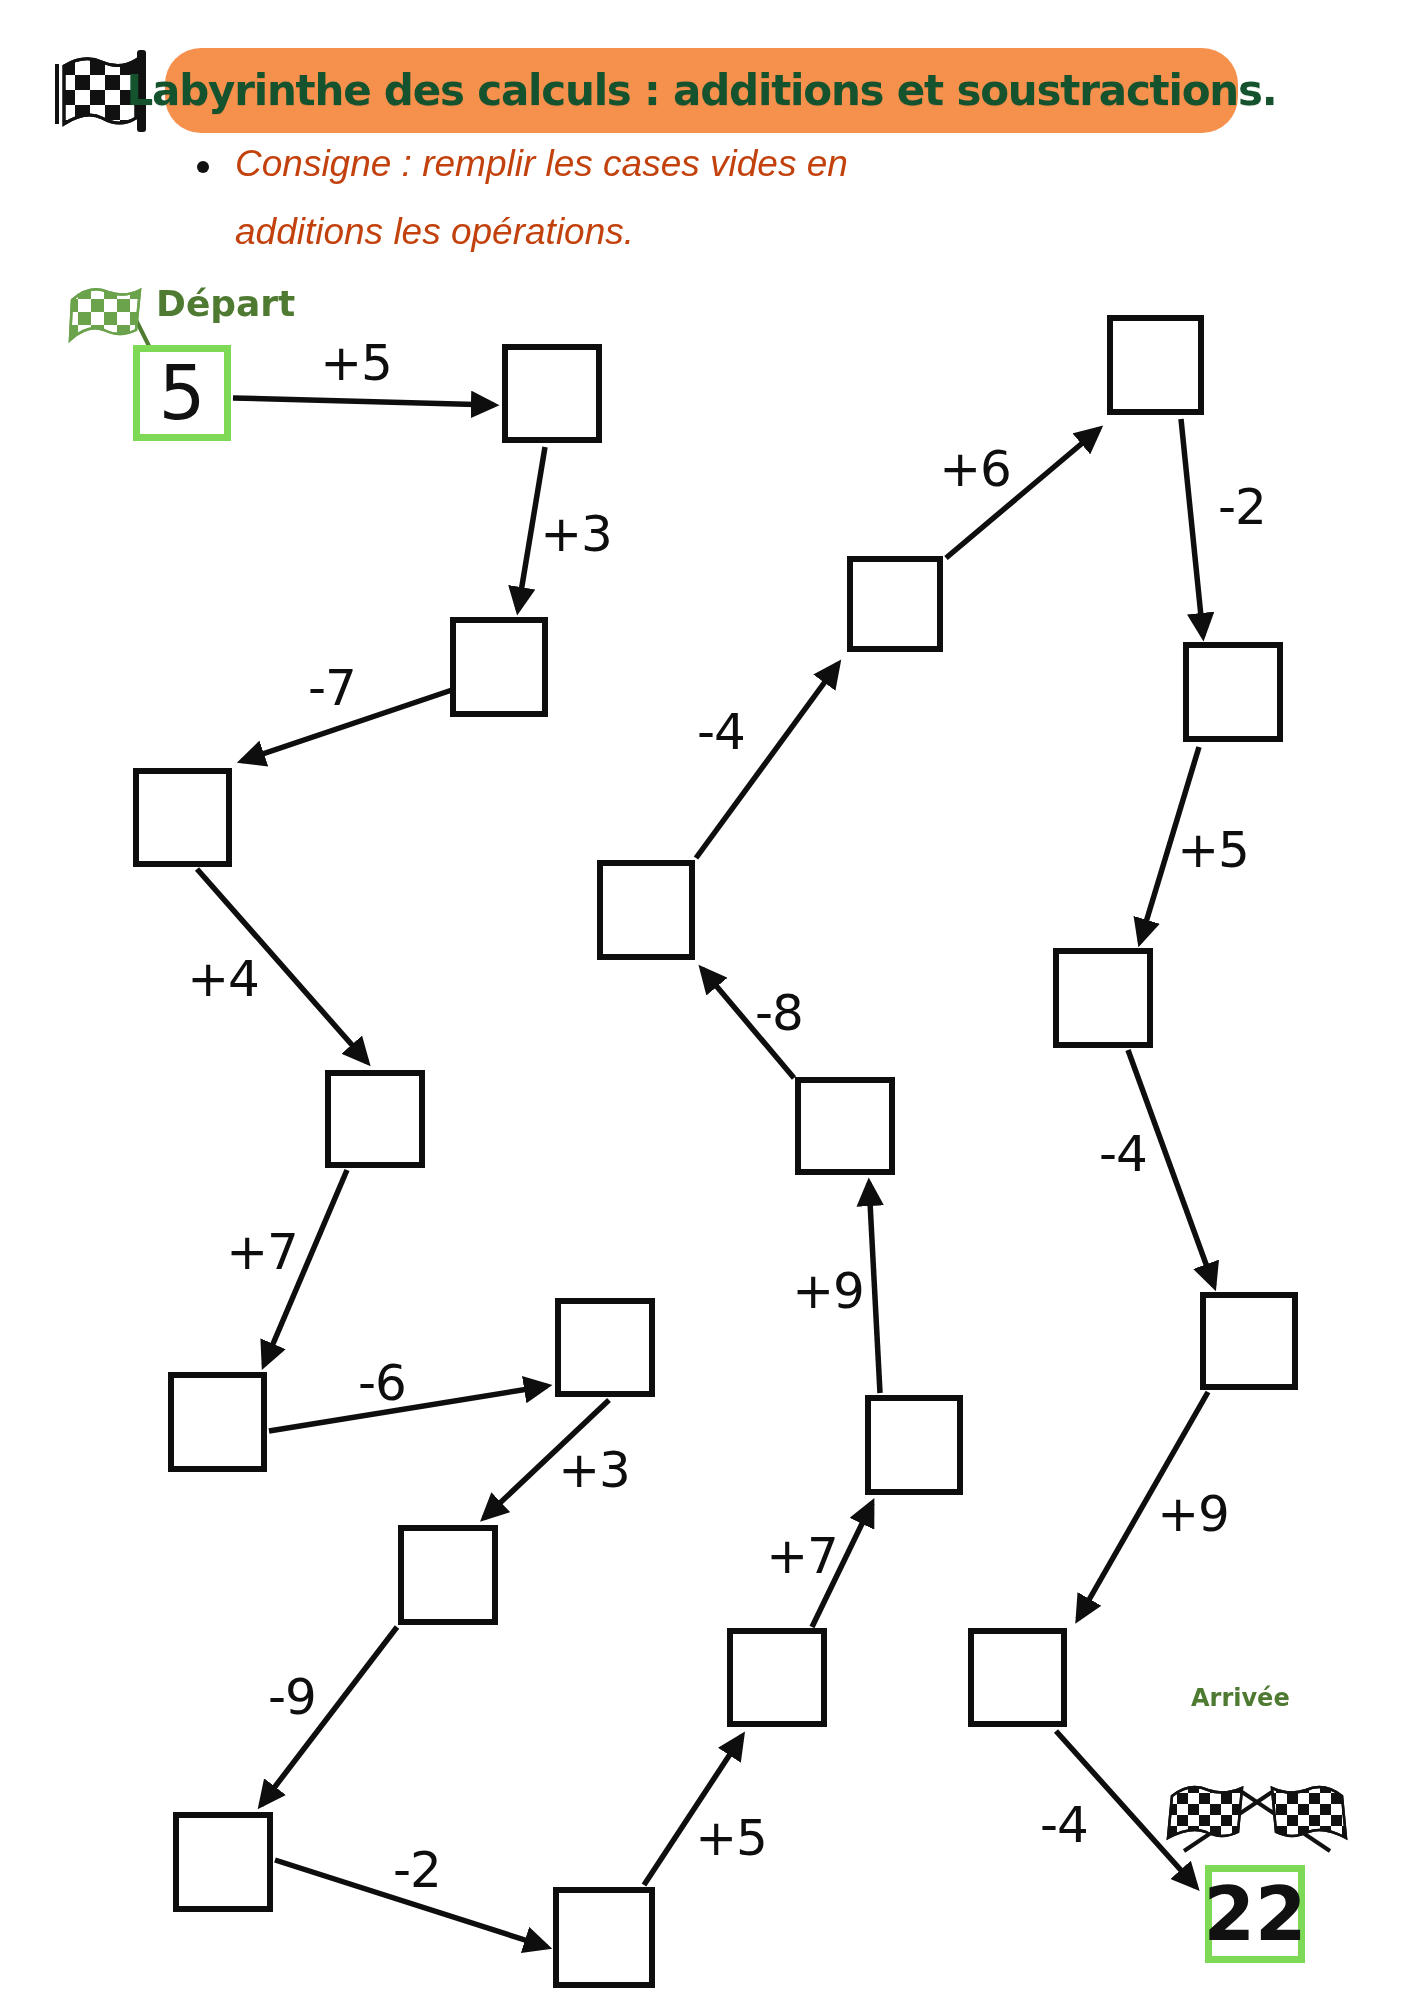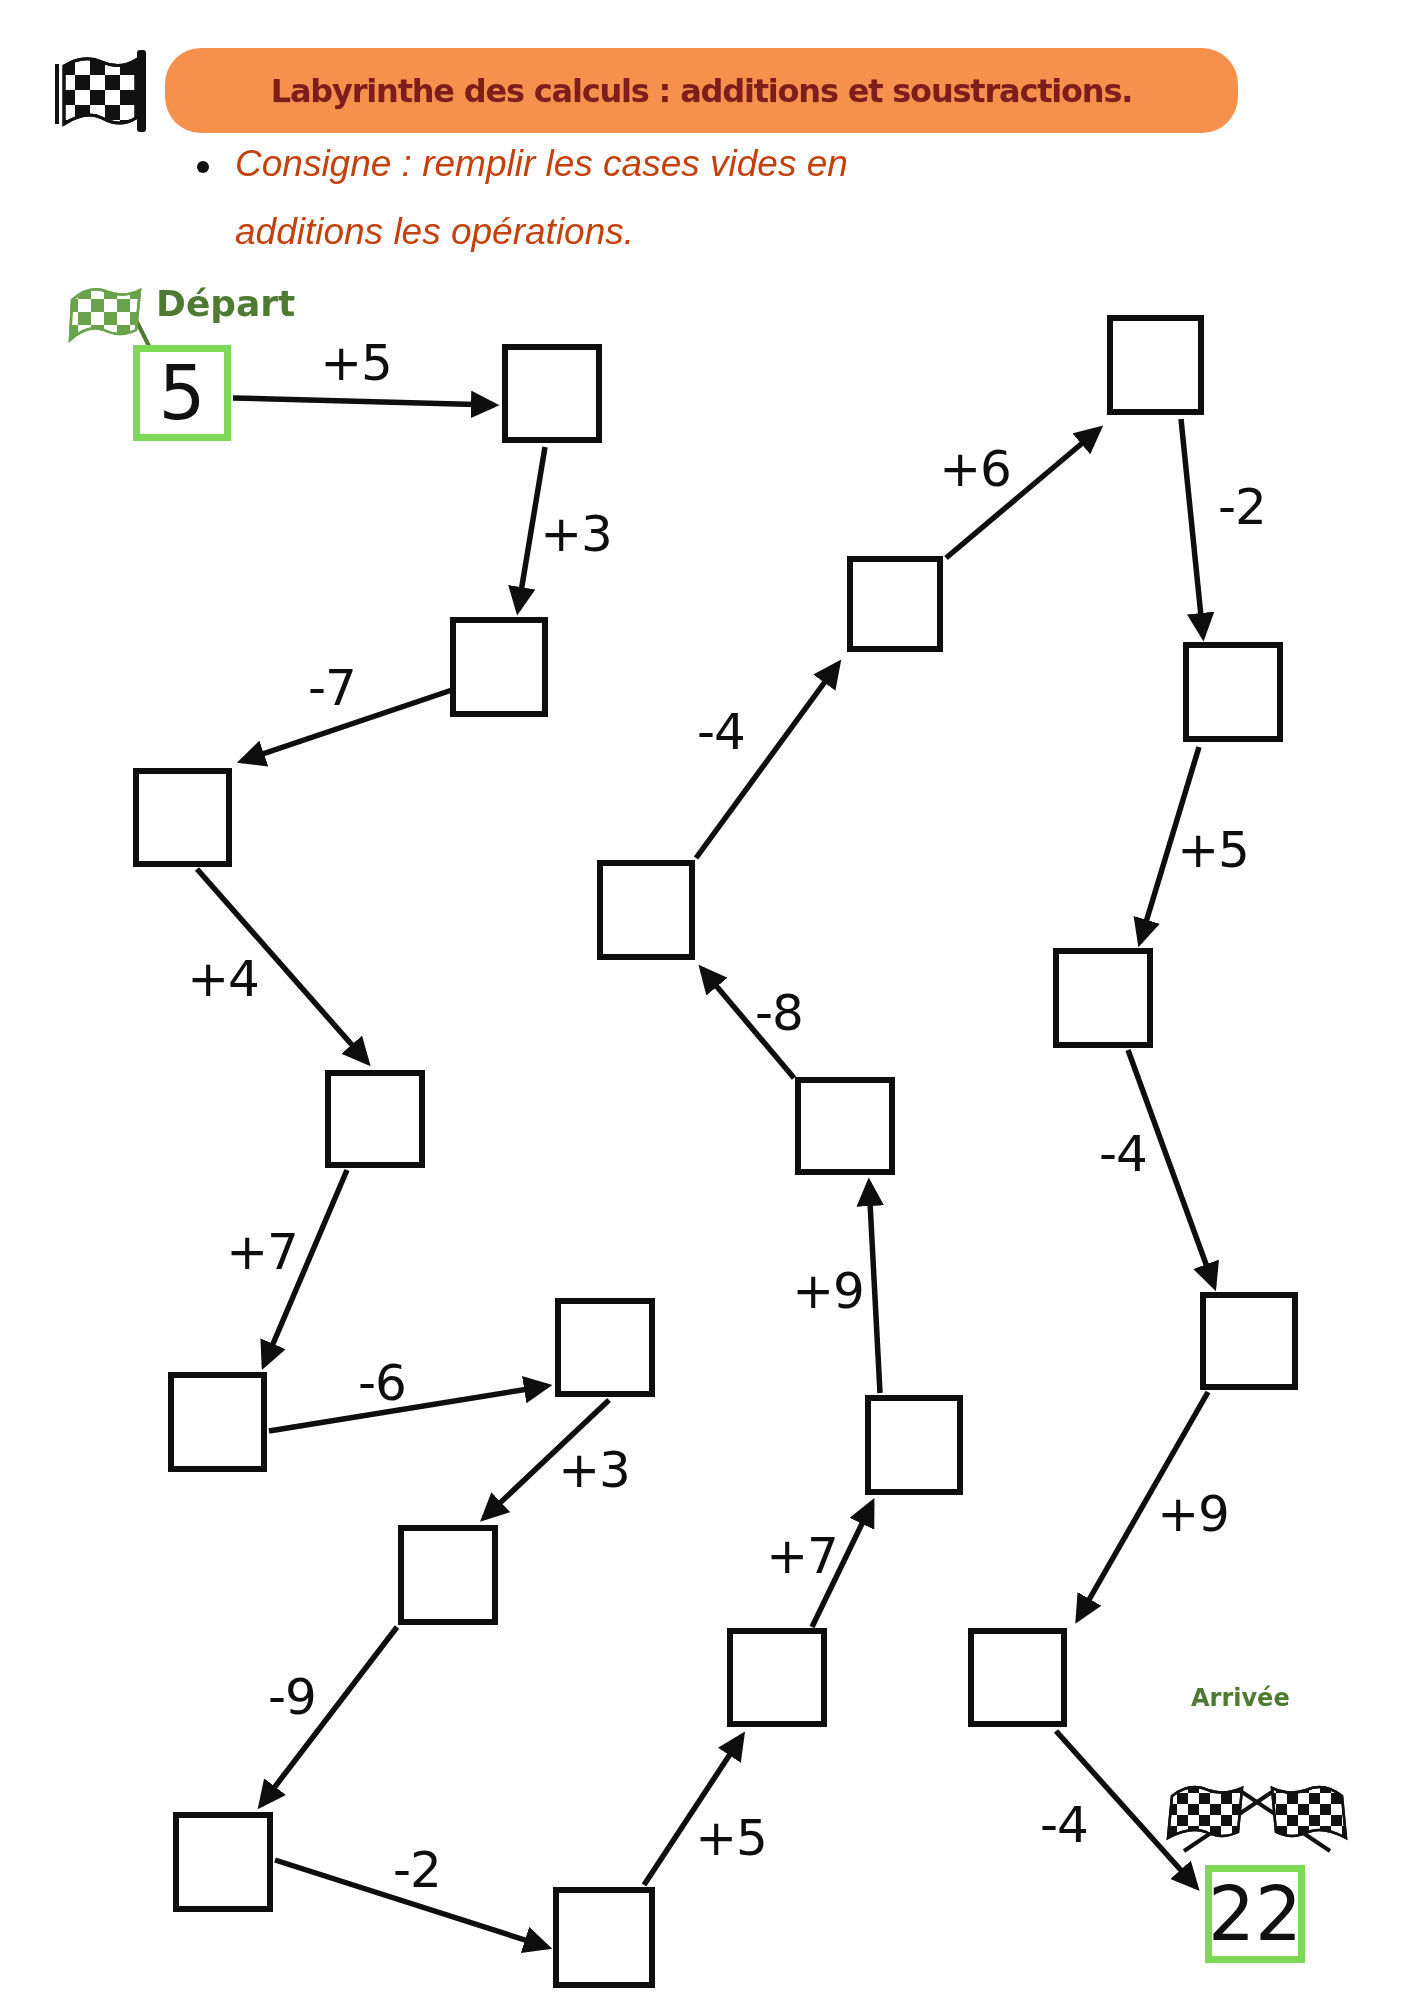--- a/index.html
+++ b/index.html
@@ -15,21 +15,21 @@
     font-family:"DejaVu Sans",sans-serif;color:var(--ink);
   }
   #maze-svg{position:absolute;left:0;top:0;z-index:1}
   #annotation-layer{position:absolute;left:0;top:0;width:1414px;height:2000px;z-index:2}
   .banner{
     position:absolute;left:165px;top:48px;width:1073px;height:85px;
     background:var(--banner);border-radius:36px;z-index:3;
     display:flex;align-items:center;justify-content:center;
   }
   .banner-title{
-    color:#7f1d1d;font-size:32px;font-weight:bold;letter-spacing:-1.2px;white-space:nowrap;
+    color:#14532d;font-size:42px;font-weight:bold;letter-spacing:-1.2px;white-space:nowrap;
     text-shadow:0 1px 0 rgba(0,0,0,0.08);
   }
   .bullet-dot{
     position:absolute;left:197px;top:161px;width:12px;height:12px;border-radius:50%;
     background:#111;z-index:3;
   }
   .consigne-line{
     position:absolute;left:235px;z-index:3;
     font-family:"Liberation Sans",sans-serif;font-size:37px;color:#c2410c;white-space:nowrap;font-style:italic;
   }
@@ -146,21 +146,21 @@
     <div class="mbox" style="left: 727px; top: 1628px; width: 100px; height: 99px;"></div>
     <div class="mbox" style="left: 865px; top: 1395px; width: 98px; height: 100px;"></div>
     <div class="mbox" style="left: 795px; top: 1077px; width: 100px; height: 98px;"></div>
     <div class="mbox" style="left: 597px; top: 860px; width: 98px; height: 100px;"></div>
     <div class="mbox" style="left: 847px; top: 556px; width: 96px; height: 96px;"></div>
     <div class="mbox" style="left: 1107px; top: 315px; width: 97px; height: 100px;"></div>
     <div class="mbox" style="left: 1183px; top: 642px; width: 100px; height: 100px;"></div>
     <div class="mbox" style="left: 1053px; top: 948px; width: 100px; height: 100px;"></div>
     <div class="mbox" style="left: 1200px; top: 1292px; width: 98px; height: 98px;"></div>
     <div class="mbox" style="left: 968px; top: 1628px; width: 99px; height: 99px;"></div>
-    <div class="mbox given" style="left: 1205px; top: 1865px; width: 100px; height: 98px;">22</div>
+    <div class="mbox given" style="left: 1205px; top: 1865px; width: 100px; height: 98px; font-weight: bold;">22</div>
     <div class="op-label" style="left: 356px; top: 363px;">+5</div>
     <div class="op-label" style="left: 576px; top: 534px;">+3</div>
     <div class="op-label" style="left: 332px; top: 688px;">-7</div>
     <div class="op-label" style="left: 223px; top: 979px;">+4</div>
     <div class="op-label" style="left: 262px; top: 1252px;">+7</div>
     <div class="op-label" style="left: 382px; top: 1383px;">-6</div>
     <div class="op-label" style="left: 594px; top: 1470px;">+3</div>
     <div class="op-label" style="left: 292px; top: 1697px;">-9</div>
     <div class="op-label" style="left: 417px; top: 1870px;">-2</div>
     <div class="op-label" style="left: 731px; top: 1838px;">+5</div>

